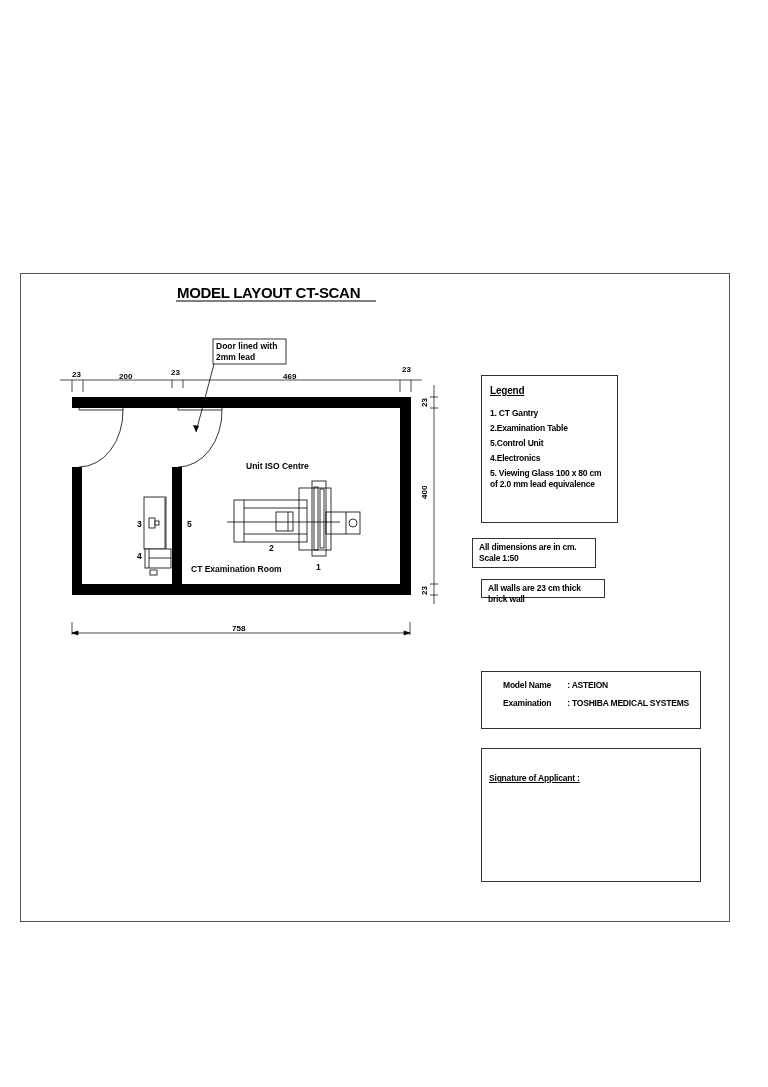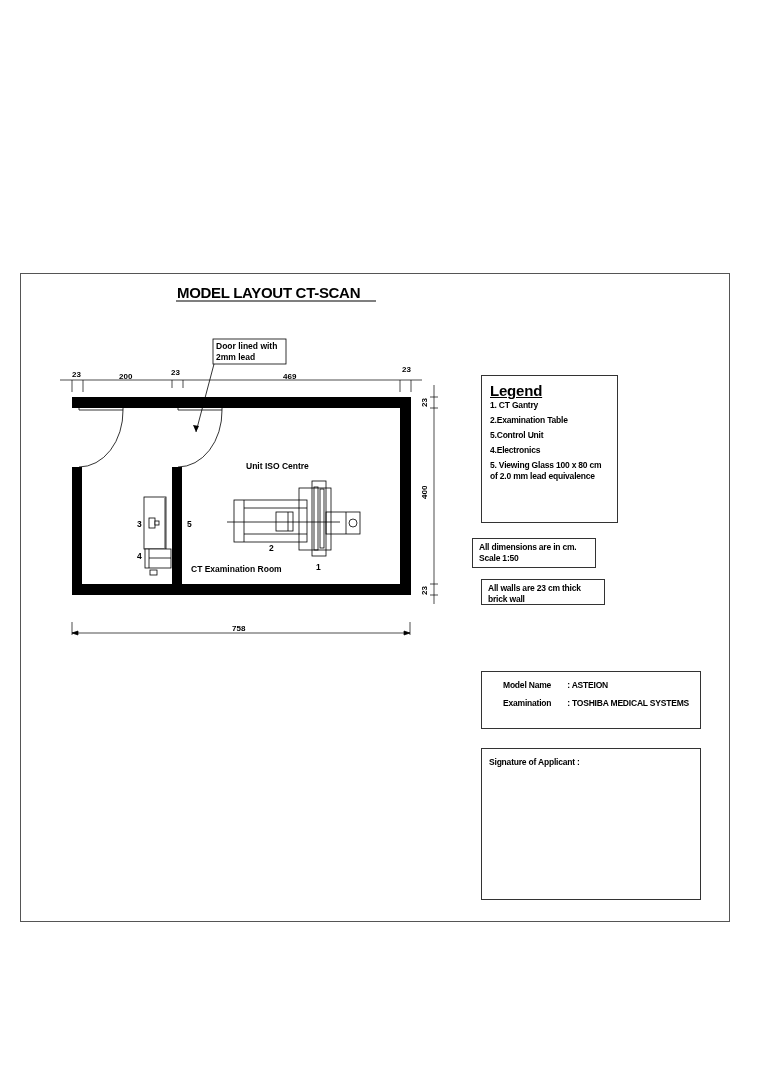--- a/index.html
+++ b/index.html
@@ -8,28 +8,28 @@
     .sheet { position: absolute; left: 20px; top: 273px; width: 710px; height: 649px;
              border: 1px solid #555; box-sizing: border-box; }
     svg.drawing { position: absolute; left: 0; top: 0; width: 768px; height: 1087px; }
     svg text { font-family: "Liberation Sans", sans-serif; font-weight: bold; fill: #000; }
     .title { font-size: 15px; letter-spacing: -0.3px; }
     .dim { font-size: 8px; }
     .lbl { font-size: 8.5px; }
     .box { position: absolute; border: 1px solid #333; box-sizing: border-box; background: #fff;
            font-weight: bold; font-size: 8.5px; line-height: 11px; letter-spacing: -0.2px; }
     .legend { left: 481px; top: 375px; width: 137px; height: 148px; padding: 6px 8px; }
-    .legend .lg-title { font-size: 15px; text-decoration: underline; display: block; line-height: 18px; }
+    .legend .lg-title { font-size: 10px; text-decoration: underline; display: block; margin-bottom: 8px; line-height: 18px; }
     .legend .lg-item { display: block; margin-bottom: 4px; }
     .note1 { left: 472px; top: 538px; width: 124px; height: 30px; padding: 3px 6px; }
-    .note2 { left: 481px; top: 579px; width: 124px; height: 26px; padding: 3px 6px; }
+    .note2 { left: 481px; top: 579px; width: 124px; height: 19px; padding: 3px 6px; }
     .model { left: 481px; top: 671px; width: 220px; height: 58px; padding: 8px 21px; }
     .model .row { display: block; margin-bottom: 7px; white-space: nowrap; }
     .model .k { display: inline-block; width: 62px; }
-    .sig { left: 481px; top: 748px; width: 220px; height: 152px; padding: 8px 7px; }
+    .sig { left: 481px; top: 748px; width: 220px; height: 134px; padding: 24px 7px; text-decoration: underline; }
     .sig .row { display: block; height: 34px; }
   </style>
 </head>
 <body>
 
 <div class="sheet"></div>
 
 <svg class="drawing" viewBox="0 0 768 1087" xmlns="http://www.w3.org/2000/svg">
 
   <text class="title" x="177" y="298">MODEL LAYOUT CT-SCAN</text>

